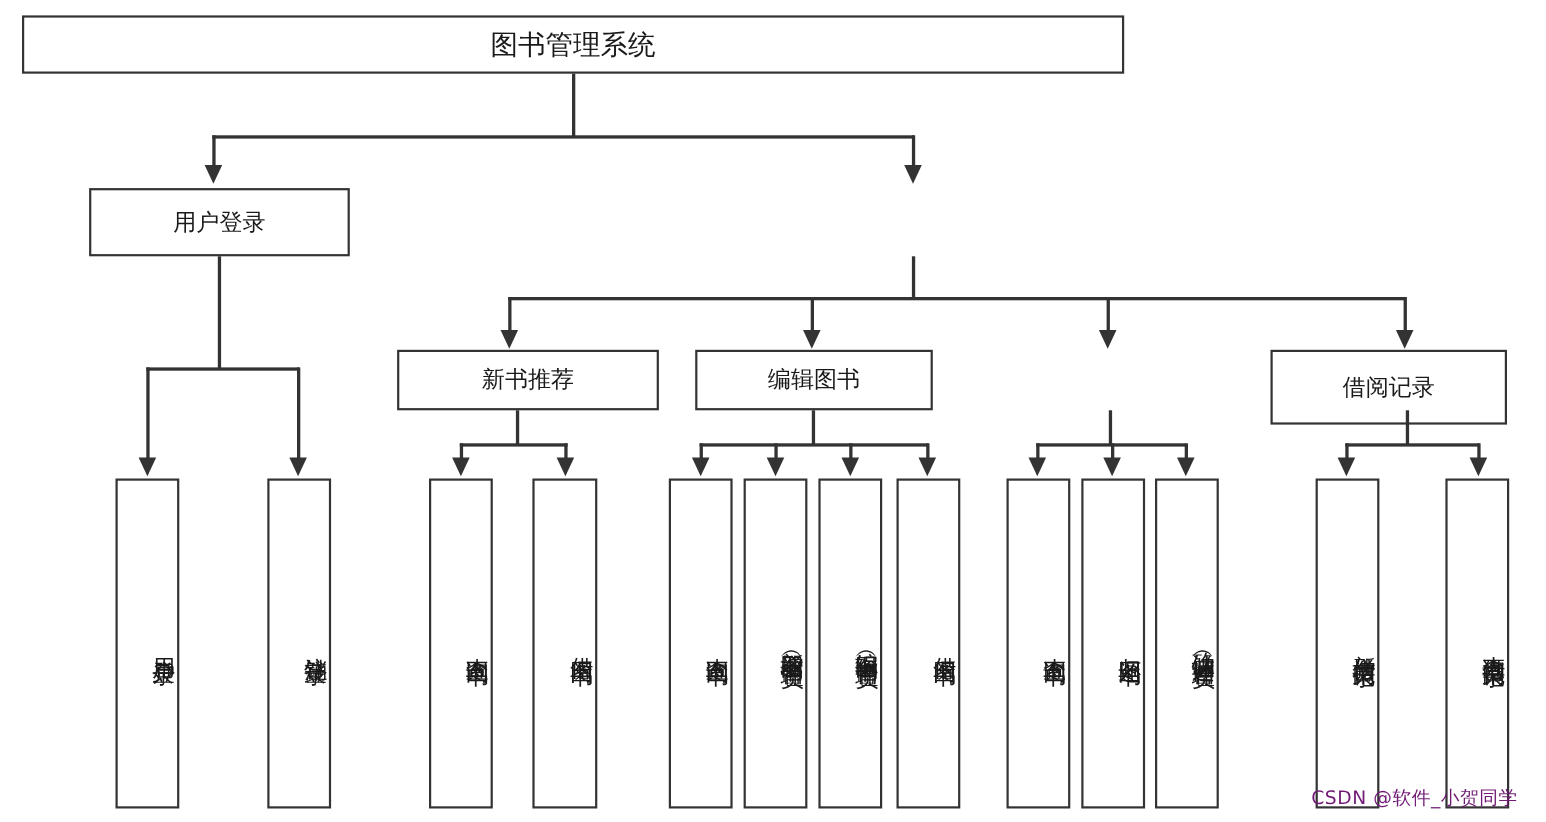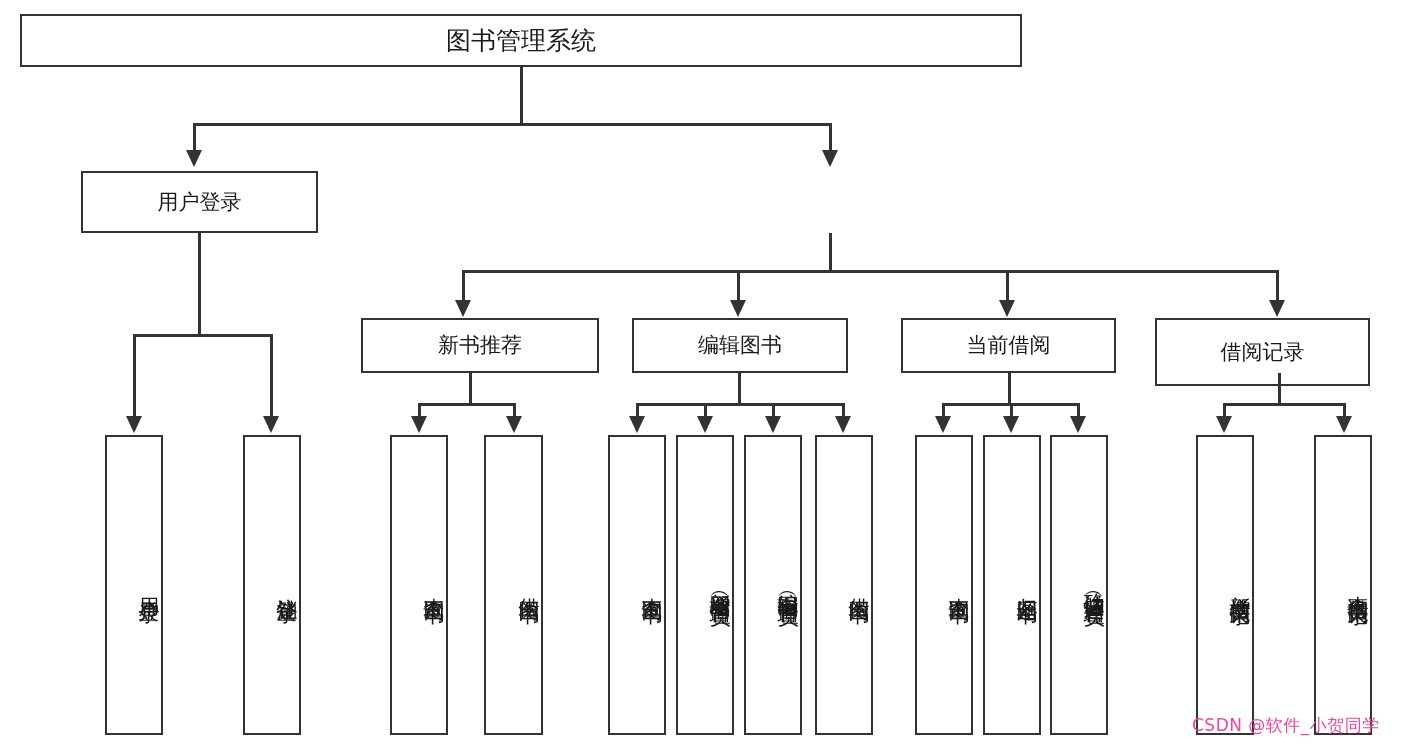--- a/index.html
+++ b/index.html
@@ -55,21 +55,21 @@
     width: 0;
     height: 0;
     border-left: 8px solid transparent;
     border-right: 8px solid transparent;
     border-top: 17px solid #333333;
   }
   
   #watermark {
     position: absolute;
     font-size: 17px;
-    color: #ec4899;
+    color: #701a75;
     white-space: nowrap;
     letter-spacing: 0.5px;
     pointer-events: none;
   }
 </style>
 </head>
 <body>
 
 <div id="canvas">
 
@@ -110,23 +110,20 @@
   <div class="arrow" style="left:1269px; top:300px;"></div>
 
   <div class="node level2" style="left:361px; top:318px; width:238px; height:55px;">
     <span>新书推荐</span>
   </div>
 
   <div class="node level2" style="left:632px; top:318px; width:216px; height:55px;">
     <span>编辑图书</span>
   </div>
 
-  <div class="node level2" style="left:901px; top:318px; width:215px; height:55px;">
-    <span>当前借阅</span>
-  </div>
 
   <div class="node level2" style="left:1155px; top:318px; width:215px; height:68px;">
     <span>借阅记录</span>
   </div>
 
   <div class="seg v" style="left:469px; top:373px; height:32px;"></div>
   <div class="seg h" style="left:418px; top:403px; width:98px;"></div>
   <div class="seg v" style="left:418px; top:403px; height:15px;"></div>
   <div class="arrow" style="left:411px; top:416px;"></div>
   <div class="seg v" style="left:513px; top:403px; height:15px;"></div>

